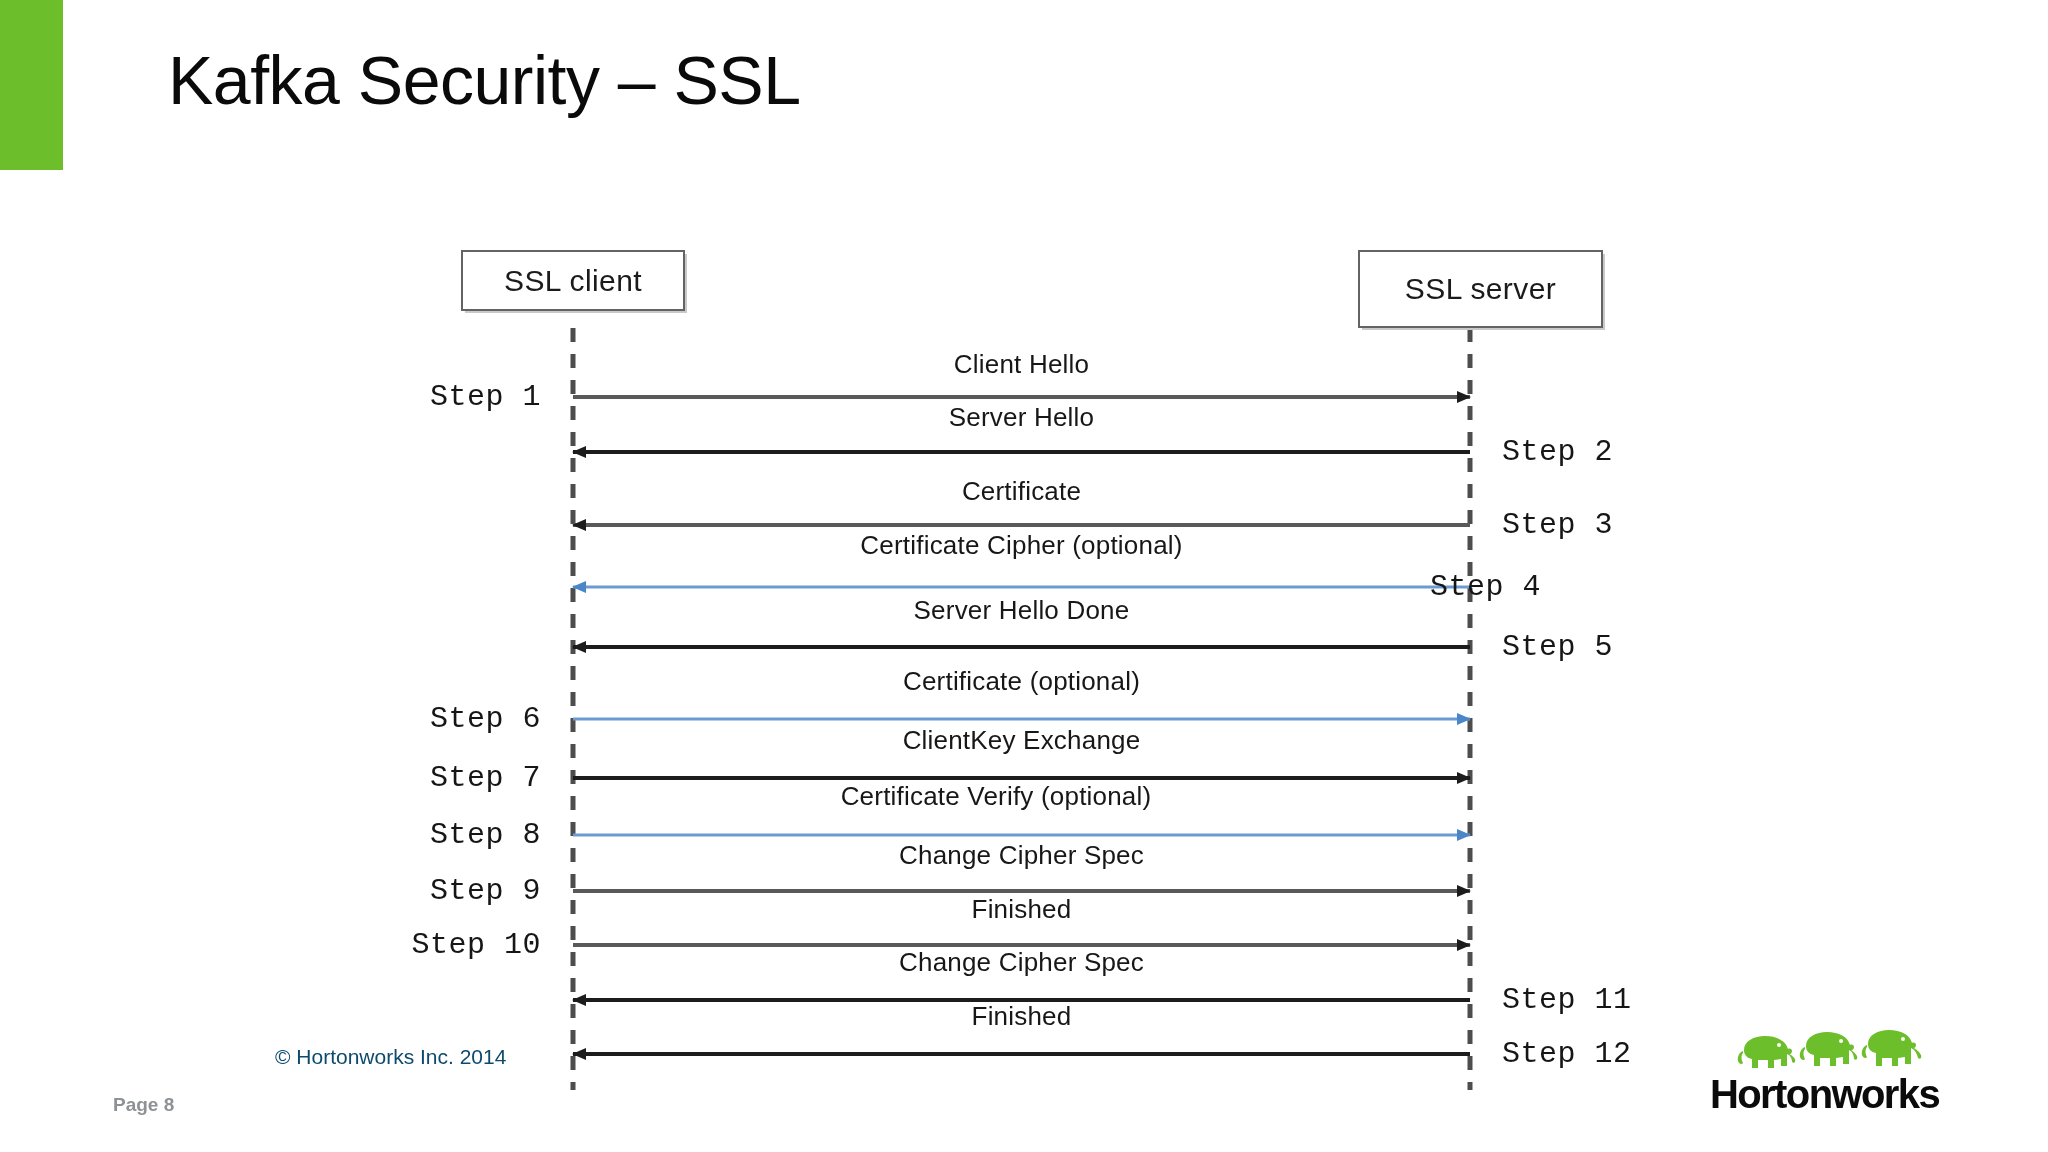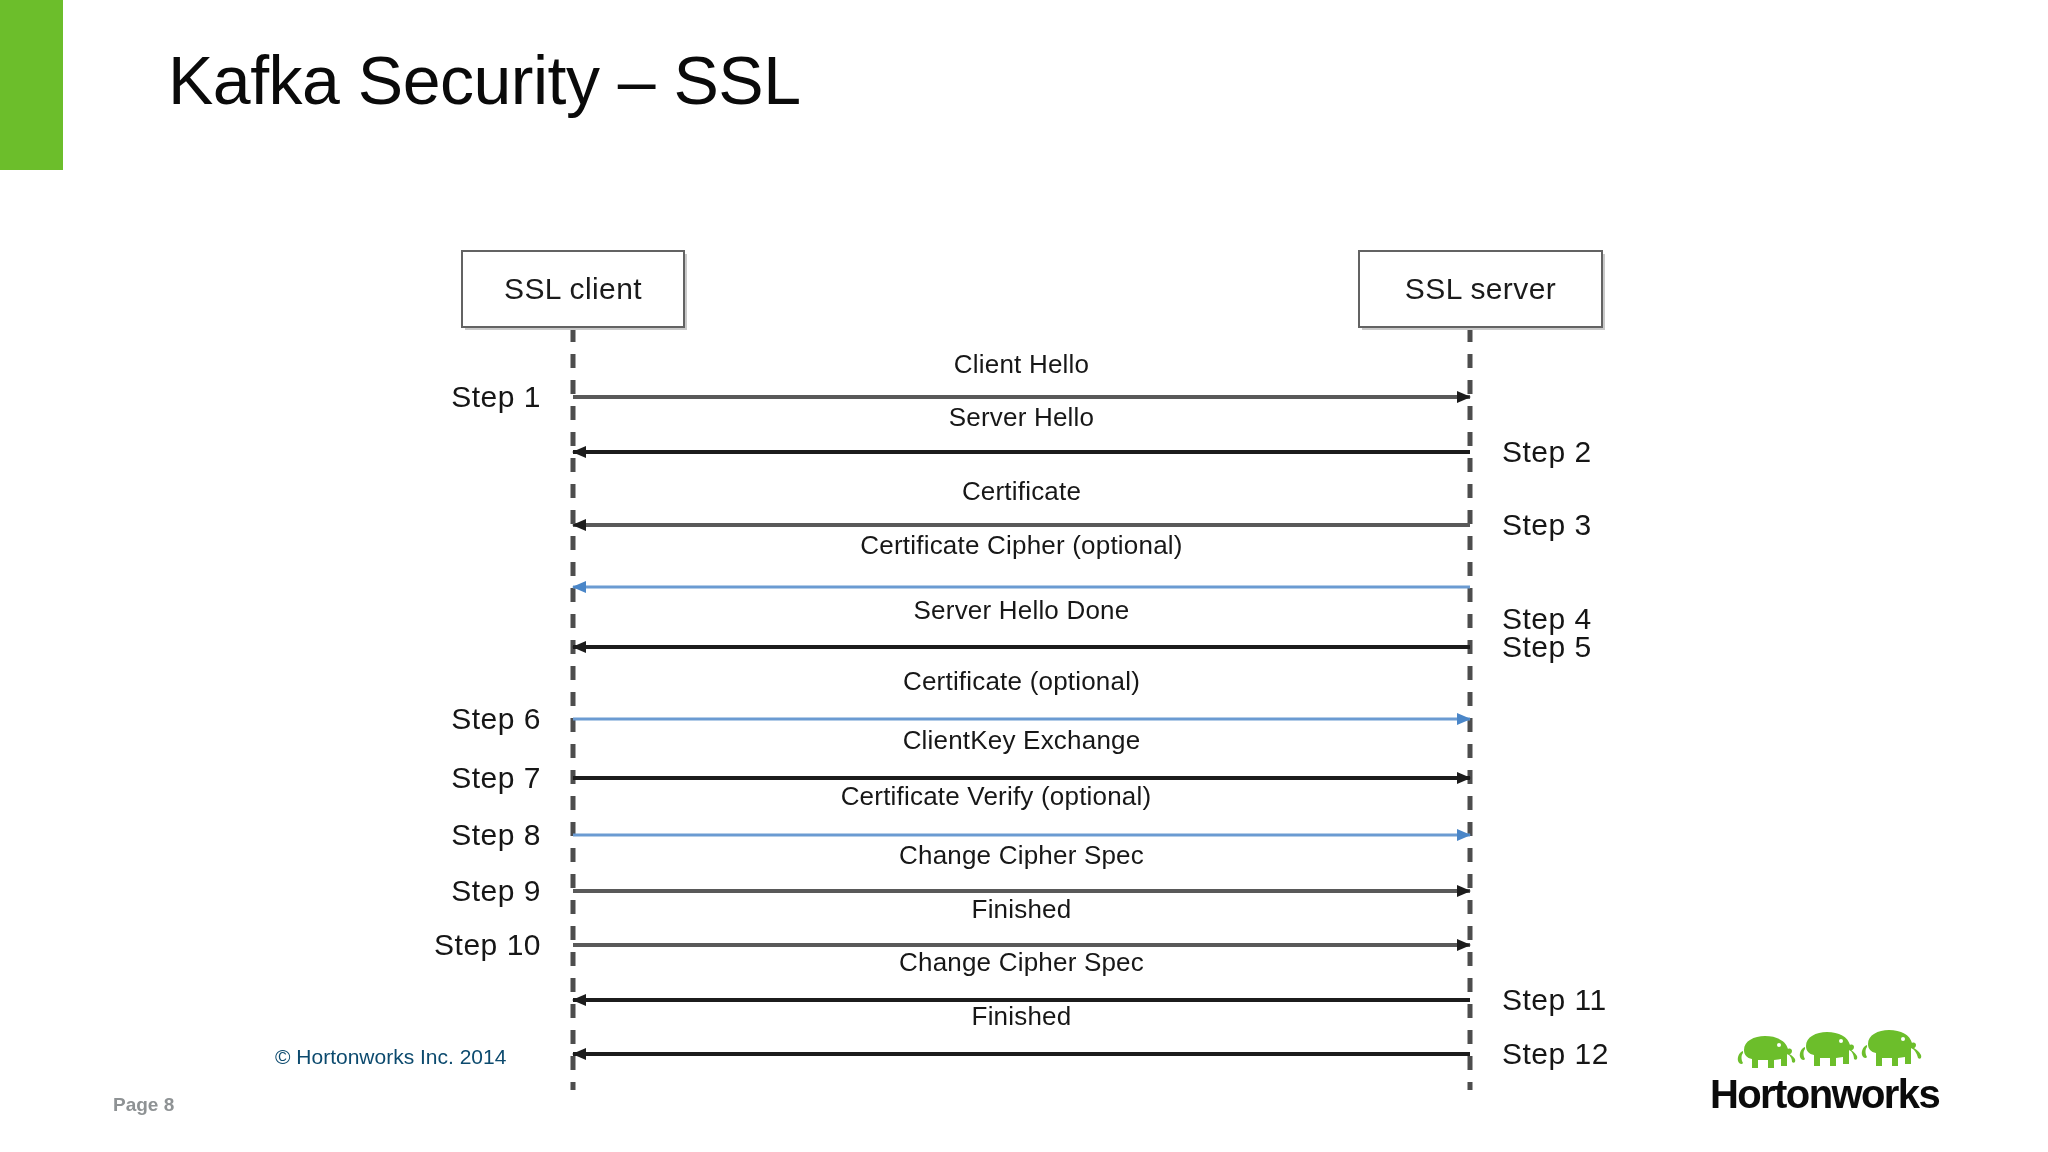--- a/index.html
+++ b/index.html
@@ -109,29 +109,30 @@
     border: 2px solid #636363;
     background: #ffffff;
     box-shadow: 3px 3px 0 -1px #c9c9c9;
     display: flex;
     align-items: center;
     justify-content: center;
     font-size: 30px;
     color: #1b1b1b;
     letter-spacing: 0.4px;
   }
-  #box-client { left: 461px; top: 250px; width: 224px; height: 78px; }
+  #box-client { left: 461px; top: 250px; width: 224px; height: 61px; }
   #box-server { left: 1358px; top: 250px; width: 245px; height: 78px; }
 
   .step-label {
     position: absolute;
     font-size: 30px;
     color: #161616;
     white-space: nowrap;
     letter-spacing: 0.5px;
+    font-family: Liberation Mono, monospace;
   }
   .step-label.left  { text-align: right; transform: translate(-100%, -50%); }
   .step-label.right { text-align: left;  transform: translate(0, -50%); }
 
   .msg-label {
     position: absolute;
     font-size: 26px;
     color: #171717;
     white-space: nowrap;
     transform: translate(-50%, -100%);
@@ -191,21 +192,21 @@
   </div>
 
   <div id="labels-layer">
       <div class="msg-label" style="left: 1021.5px; top: 380px;">Client Hello</div>
       <div class="step-label left" style="left: 541px; top: 397px;">Step 1</div>
       <div class="msg-label" style="left: 1021.5px; top: 433px;">Server Hello</div>
       <div class="step-label right" style="left: 1502px; top: 452px;">Step 2</div>
       <div class="msg-label" style="left: 1021.5px; top: 507px;">Certificate</div>
       <div class="step-label right" style="left: 1502px; top: 525px;">Step 3</div>
       <div class="msg-label" style="left: 1021.5px; top: 561px;">Certificate Cipher (optional)</div>
-      <div class="step-label right" style="left: 1502px; top: 587px; margin-top: 32px;">Step 4</div>
+      <div class="step-label right" style="left: 1430px; top: 587px;">Step 4</div>
       <div class="msg-label" style="left: 1021.5px; top: 626px;">Server Hello Done</div>
       <div class="step-label right" style="left: 1502px; top: 647px;">Step 5</div>
       <div class="msg-label" style="left: 1021.5px; top: 697px;">Certificate (optional)</div>
       <div class="step-label left" style="left: 541px; top: 719px;">Step 6</div>
       <div class="msg-label" style="left: 1021.5px; top: 756px;">ClientKey Exchange</div>
       <div class="step-label left" style="left: 541px; top: 778px;">Step 7</div>
       <div class="msg-label" style="left: 996px; top: 812px;">Certificate Verify (optional)</div>
       <div class="step-label left" style="left: 541px; top: 835px;">Step 8</div>
       <div class="msg-label" style="left: 1021.5px; top: 871px;">Change Cipher Spec</div>
       <div class="step-label left" style="left: 541px; top: 891px;">Step 9</div>

